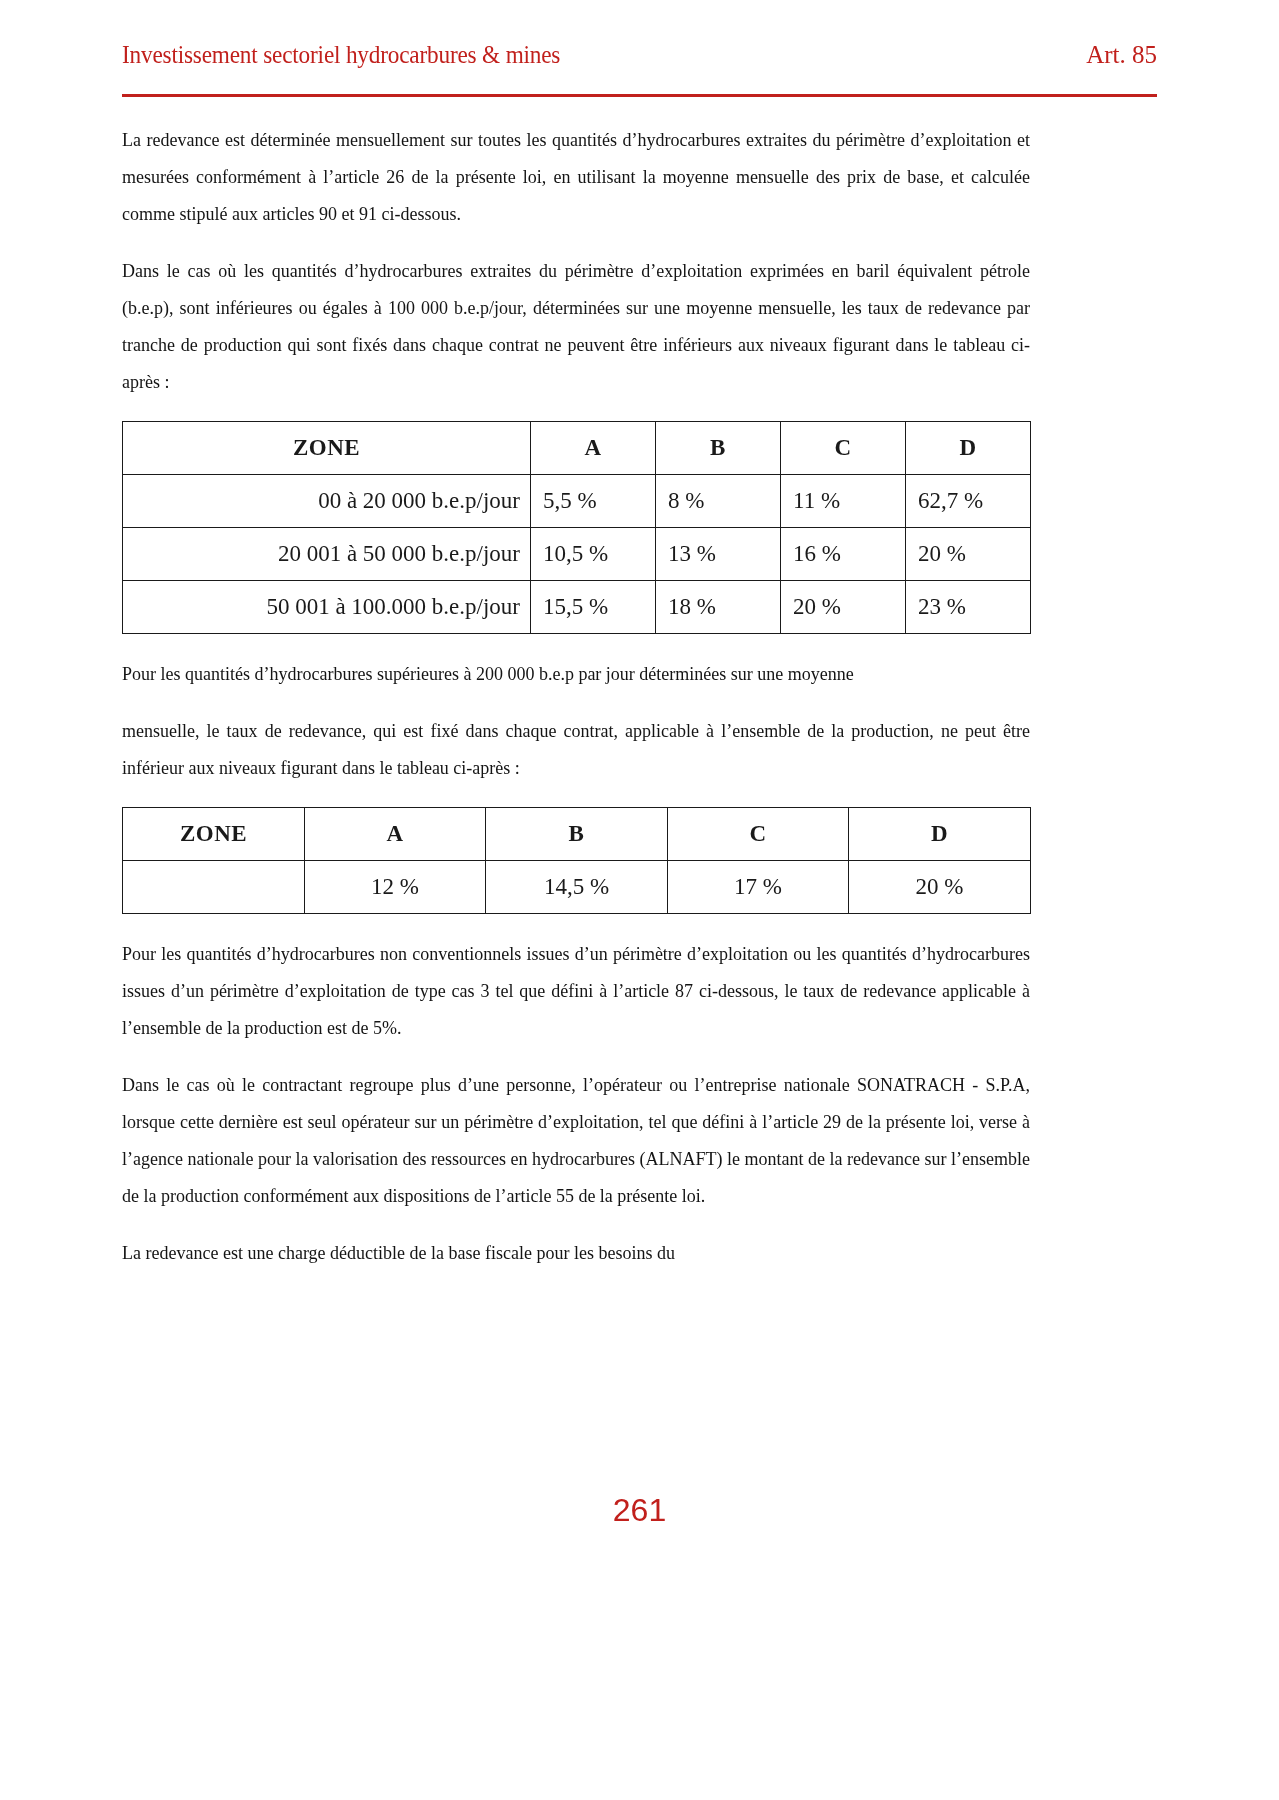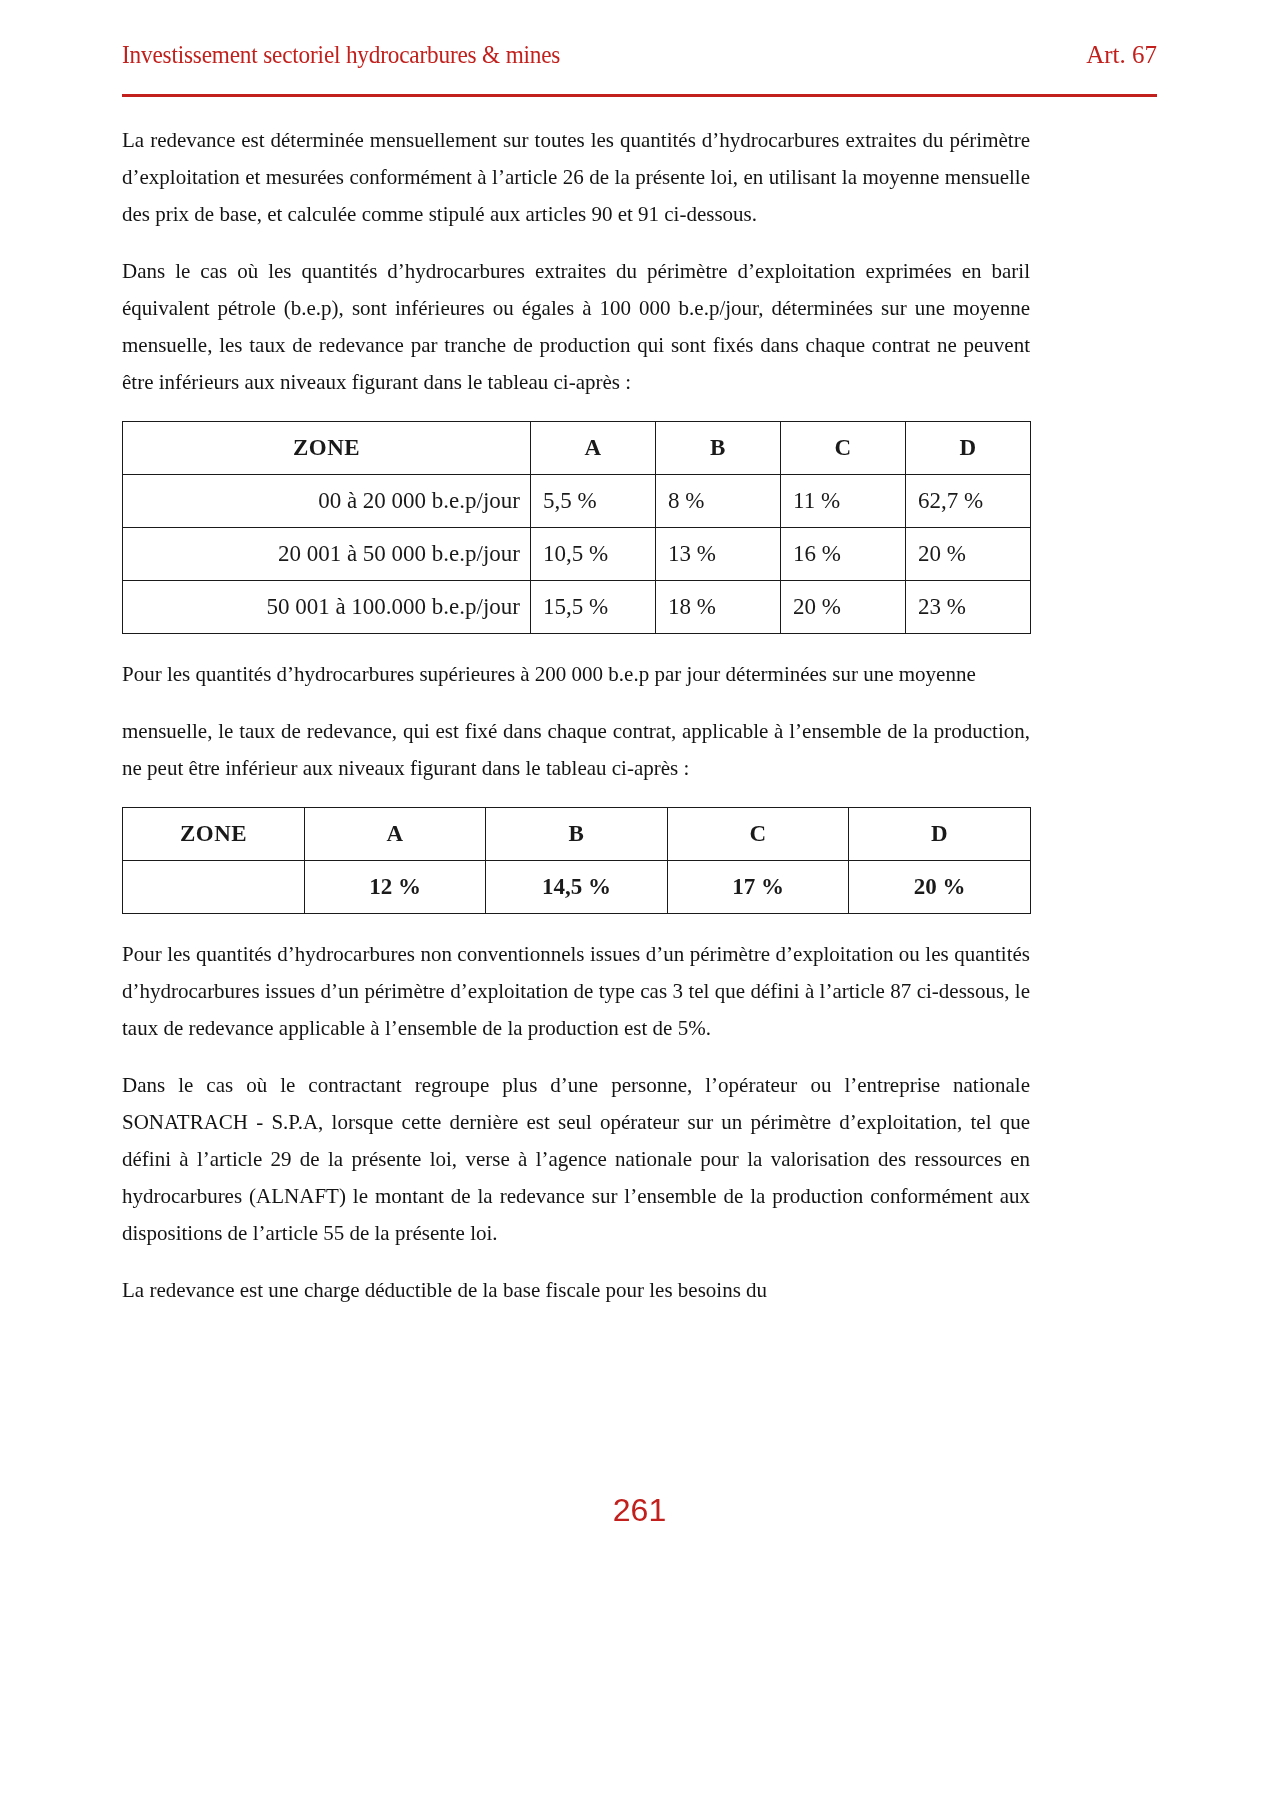--- a/index.html
+++ b/index.html
@@ -62,21 +62,21 @@
 
   
   .content {
     position: absolute;
     left: 122px;
     top: 122px;
     width: 908px;
   }
   p.para {
     margin: 0 0 20px 0;
-    font-size: 21px;
+    font-size: 18px;
     line-height: 37px;
     text-align: justify;
     text-justify: inter-word;
     hyphens: none;
     color: #141414;
   }
   p.para.last-left {
     text-align: left;
   }
 
@@ -100,21 +100,20 @@
     text-align: center;
     font-weight: bold;
     letter-spacing: 0.5px;
   }
   table.zone-table td.label {
     text-align: right;
     padding-left: 12px;
   }
   table.zone-table td.val {
     text-align: center;
-    font-weight: bold;
   }
   table.zone-table td.val-left {
     text-align: left;
     padding-left: 12px;
   }
 
   
   .t1 col.c-zone { width: 408px; }
   .t1 col.c-a    { width: 125px; }
   .t1 col.c-b    { width: 125px; }
@@ -143,21 +142,21 @@
     font-family: Liberation Sans, sans-serif;
   }
 </style>
 </head>
 <body>
 
 <div class="page">
 
   <div class="header">
     <div class="header-title">Investissement sectoriel hydrocarbures &amp; mines</div>
-    <div class="header-art">Art. 67</div>
+    <div class="header-art">Art. 85</div>
   </div>
   <div class="header-rule"></div>
 
   <div class="content">
 
     <p class="para">La redevance est déterminée mensuellement sur toutes les quantités d’hydrocarbures extraites du périmètre d’exploitation et mesurées conformément à l’article 26 de la présente loi, en utilisant la moyenne mensuelle des prix de base, et calculée comme stipulé aux articles 90 et 91 ci-dessous.</p>
 
     <p class="para">Dans le cas où les quantités d’hydrocarbures extraites du périmètre d’exploitation exprimées en baril équivalent pétrole (b.e.p), sont inférieures ou égales à 100 000 b.e.p/jour, déterminées sur une moyenne mensuelle, les taux de redevance par tranche de production qui sont fixés dans chaque contrat ne peuvent être inférieurs aux niveaux figurant dans le tableau ci-après :</p>
 
     <table class="zone-table t1">

